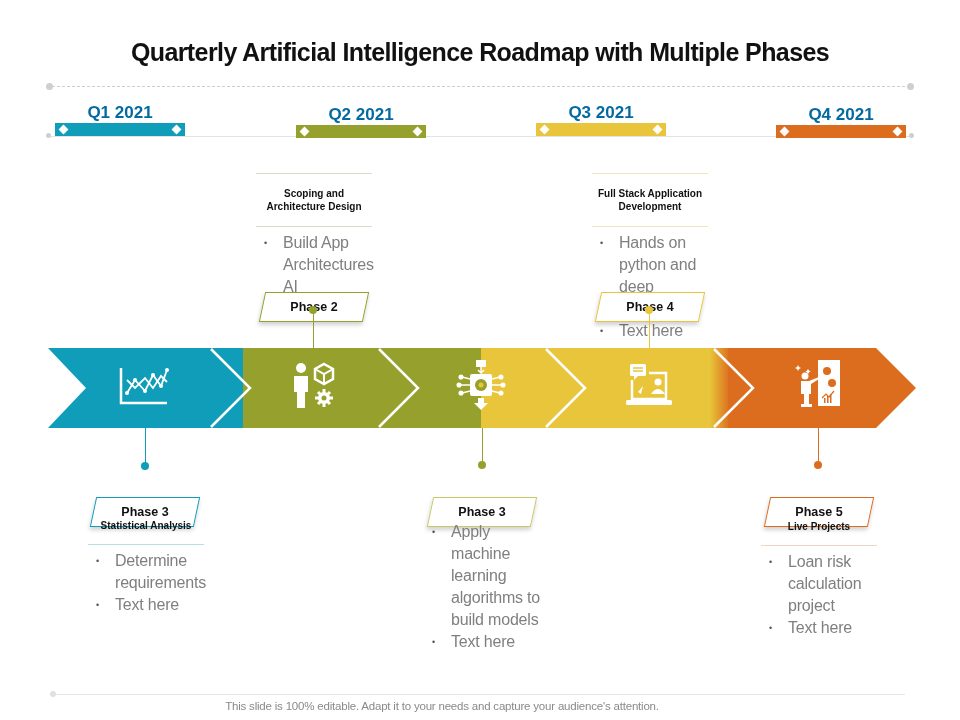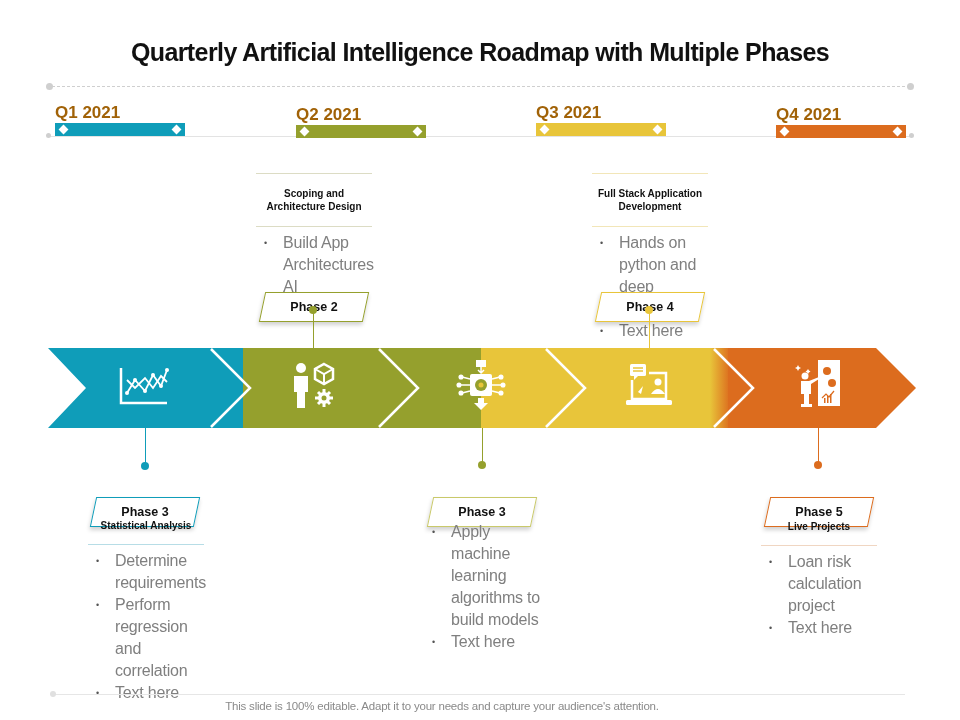--- a/index.html
+++ b/index.html
@@ -9,21 +9,21 @@
   .title { position: absolute; left: 0; top: 38px; width: 960px; text-align: center;
            font-size: 25px; font-weight: bold; letter-spacing: -0.6px; color: #111; }
 
   .dashline { position: absolute; left: 52px; top: 86px; width: 858px; height: 0;
               border-top: 1px dashed #cfcfcf; }
   .dot-gray { position: absolute; width: 7px; height: 7px; border-radius: 50%; background: #cfcfcf; }
 
   .qline { position: absolute; left: 50px; top: 136px; width: 860px; height: 1px; background: #e3e3e3; }
 
   .quarter { position: absolute; top: 100px; width: 130px; }
-  .quarter .qlabel { display: block; font-size: 17px; font-weight: bold; color: #a16207; margin-bottom: 0; }
+  .quarter .qlabel { display: block; text-align: center; font-size: 17px; font-weight: bold; color: #0369a1; margin-bottom: 0; }
   .quarter .qbar { position: relative; height: 13px; width: 130px; }
   .qbar .dm { position: absolute; top: 3px; width: 7px; height: 7px; background: #fff; transform: rotate(45deg); }
   .qbar .dm.l { left: 5px; }
   .qbar .dm.r { right: 5px; }
 
   
   .band { position: absolute; left: 0; top: 348px; width: 960px; height: 80px; }
   .band svg { position: absolute; left: 0; top: 0; }
 
   .icon { position: absolute; top: 358px; width: 60px; height: 60px; }
@@ -204,21 +204,20 @@
 <div class="connector" style="left:145px;top:428px;height:38px;background:#0f9db9;"></div>
 <div class="cdot" style="left:141px;top:462px;background:#0f9db9;"></div>
 <div class="phase-box" style="left:93px;top:476px;">
   <div class="pg" style="border-color:#0f9db9;"></div>
   <div class="pt">Phase 3</div>
 </div>
 <div class="info bottom" style="left:88px;top:515px;">
   <div class="hd" style="border-color:#b7dde6;">Statistical Analysis</div>
   <ul>
     <li>Determine requirements</li>
-    <li>Perform regression and correlation</li>
     <li>Text here</li>
   </ul>
 </div>
 
 <div class="info" style="left:256px;top:173px;">
   <div class="hd" style="border-color:#dcdcc4;">Scoping and Architecture Design</div>
   <ul>
     <li>Build App Architectures AI</li>
     <li>Text here</li>
   </ul>

